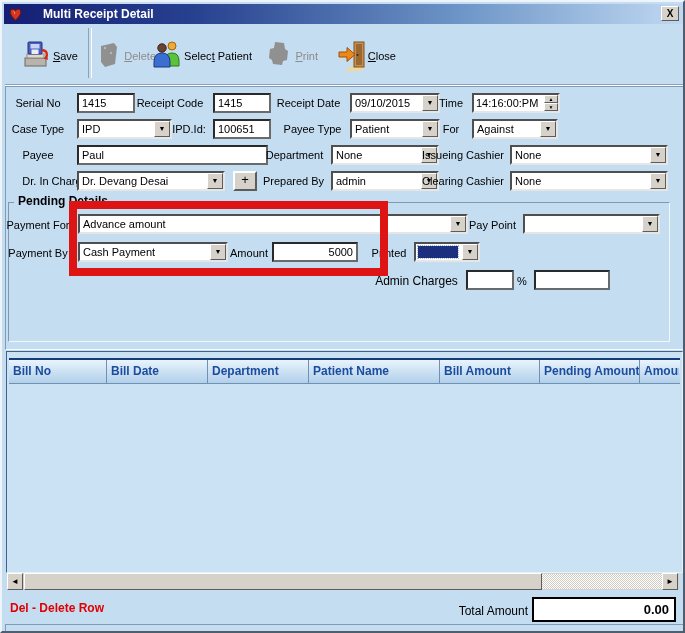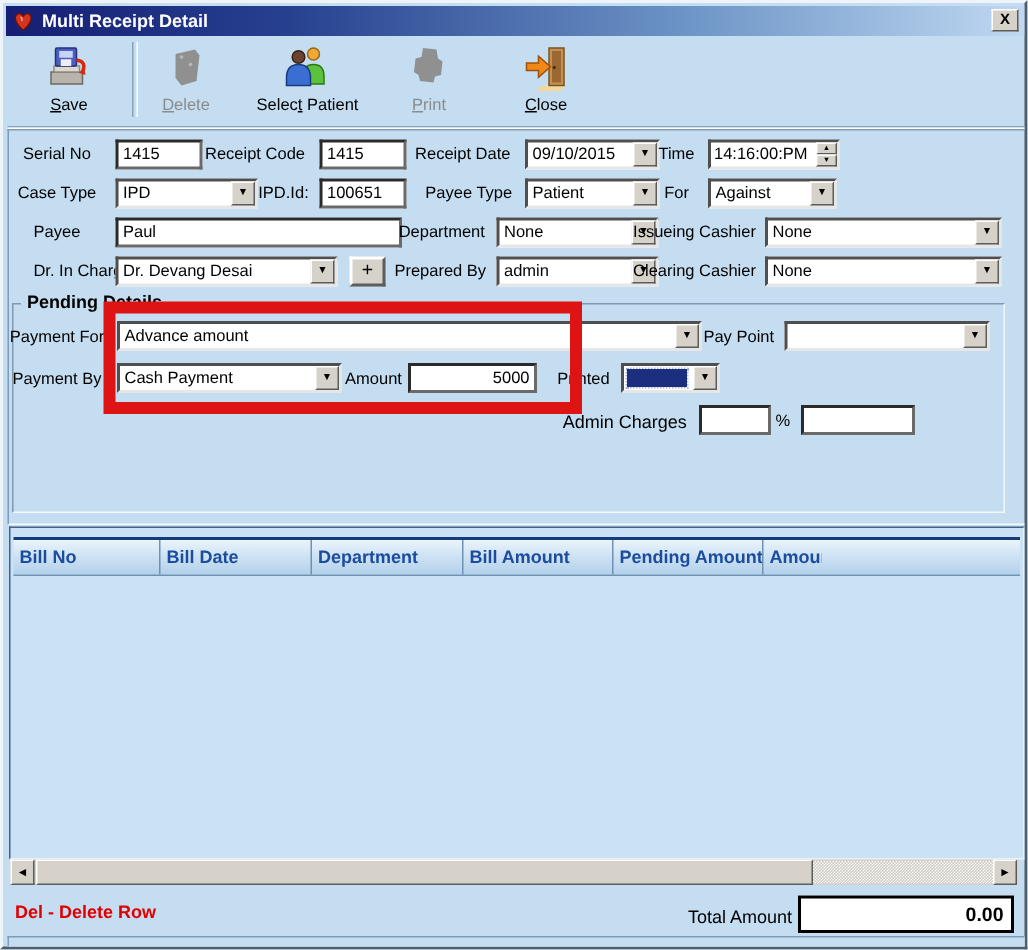--- a/index.html
+++ b/index.html
@@ -6,27 +6,27 @@
   body{font-family:"Liberation Sans", sans-serif;-webkit-font-smoothing:none;}
   #window{
     position:relative;width:685px;height:633px;box-sizing:border-box;
     background:#c4ddf1;border:2px solid;border-color:#eef4fa #4e5e6e #4e5e6e #eef4fa;
     overflow:hidden;
   }
   
   .titlebar{position:absolute;left:2px;top:2px;width:679px;height:20px;
     background:linear-gradient(90deg,#151e74 0%,#27418f 28%,#6f97c8 68%,#c0d8f2 100%);
     display:flex;align-items:center;}
-  .titlebar .title{color:#fff;font-weight:bold;font-size:12px;margin-left:5px;white-space:nowrap;}
+  .titlebar .title{color:#fff;font-weight:bold;font-size:12px;margin-left:20px;white-space:nowrap;}
   .app-icon{width:15px;height:15px;margin-left:4px;display:inline-block;}
   .closex{position:absolute;right:4px;top:2px;width:18px;height:15px;
     background:#d6d2ca;border:1px solid;border-color:#fff #5c5c5c #5c5c5c #fff;
     font-weight:bold;font-size:10px;line-height:13px;text-align:center;color:#000;padding:0;cursor:default;}
   
-  .tbtn{position:absolute;top:25px;height:54px;display:flex;flex-direction:column;align-items:center;justify-content:flex-start;}
+  .tbtn{position:absolute;top:25px;height:54px;display:flex;align-items:center;justify-content:flex-end;}
   .ticon{width:32px;height:32px;margin-top:2px;}
   .tlabel{font-size:11px;color:#000;margin-top:3px;white-space:nowrap;}
   .tbtn.disabled .tlabel{color:#8c8c8c;}
   .tsep{position:absolute;left:86px;top:26px;height:50px;width:2px;
     border-left:1px solid #8aa2bc;border-right:1px solid #fff;}
   .hr-etched{position:absolute;left:3px;top:82px;width:679px;height:0;
     border-top:1px solid #8aa2bc;border-bottom:1px solid #fff;}
   
   .panel{position:absolute;border:1px solid;border-color:#7e9cb8 #f6fafe #f6fafe #7e9cb8;}
   
@@ -269,20 +269,21 @@
   <div class="lbl" style="left:515px;top:271px;width:14px;text-align:left;">%</div>
   <div class="tbx" style="left:532px;top:268px;width:76px;"></div>
 
   <div class="red-rect"></div>
 
   <div class="grid">
     <div class="grid-header">
       <div class="gh-cell" style="width:98px;">Bill No</div>
       <div class="gh-cell" style="width:101px;">Bill Date</div>
       <div class="gh-cell" style="width:101px;">Department</div>
+      <div class="gh-cell" style="width:131px;">Patient Name</div>
       <div class="gh-cell" style="width:100px;">Bill Amount</div>
       <div class="gh-cell" style="width:100px;">Pending Amount</div>
       <div class="gh-cell" style="width:39px;border-right:none;">Amount</div>
     </div>
     <div class="grid-body"></div>
   </div>
 
   <div class="hscroll">
     <span class="sbtn" style="left:0;">◄</span>
     <span class="sthumb"></span>

